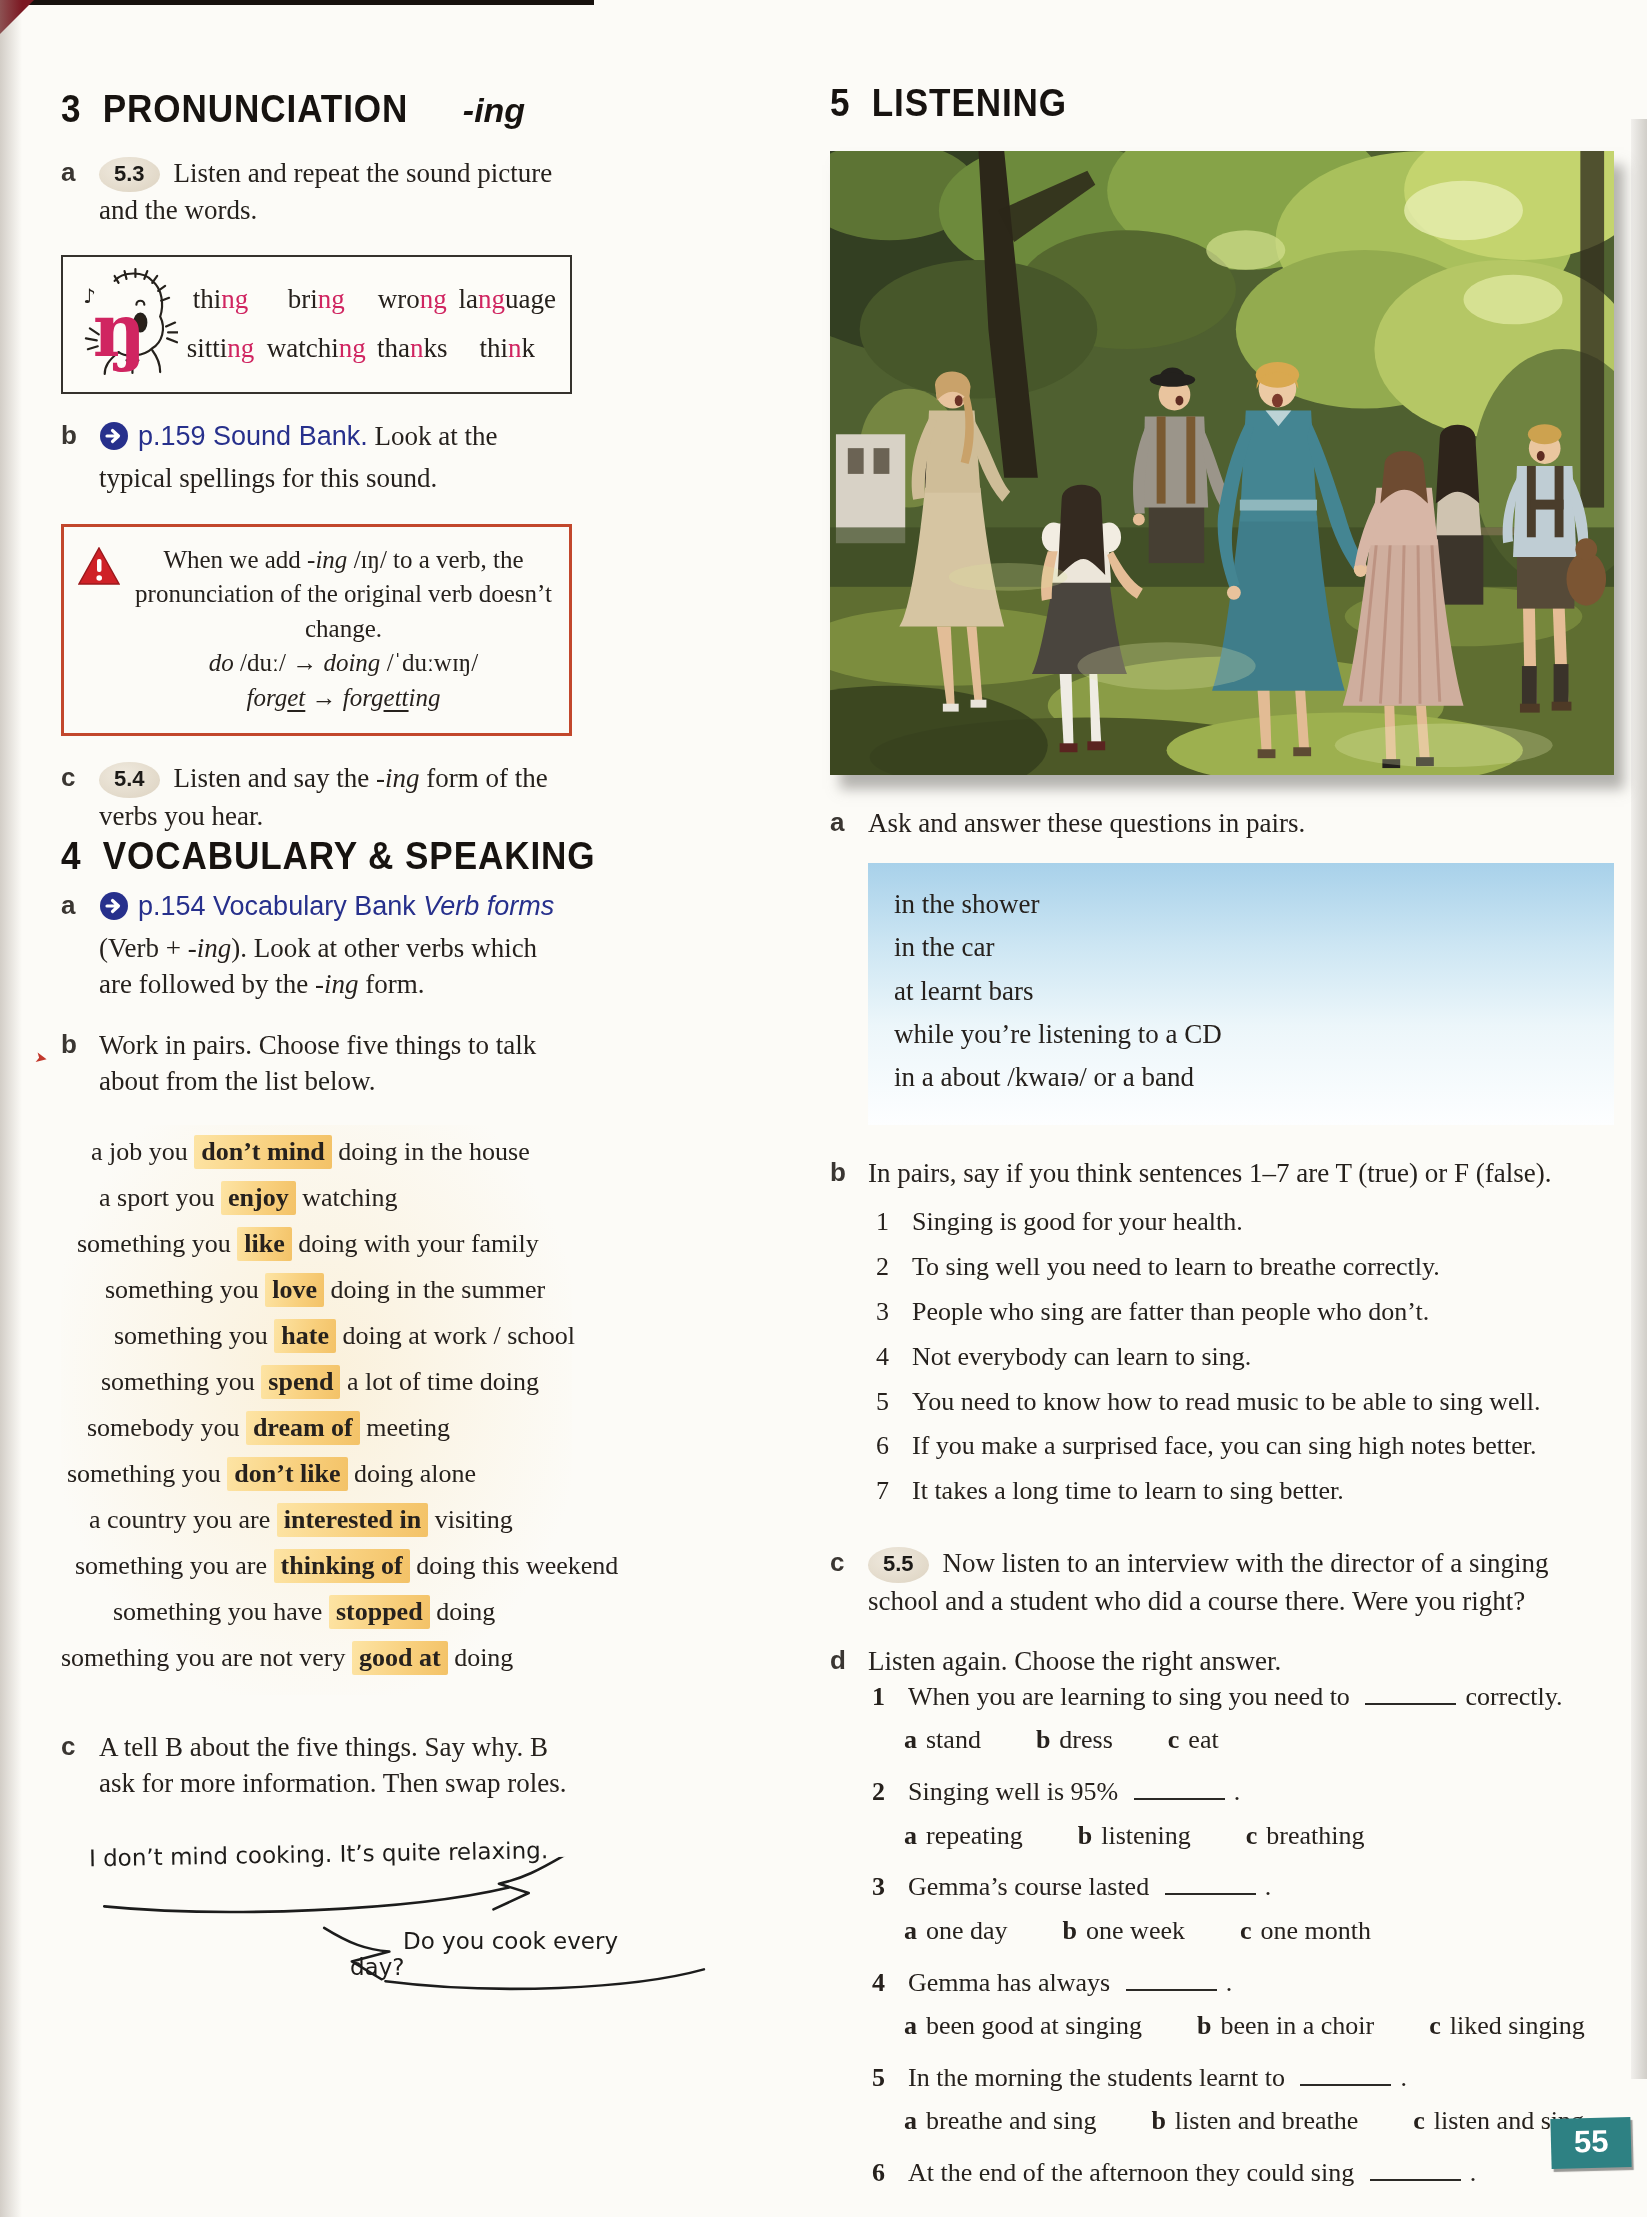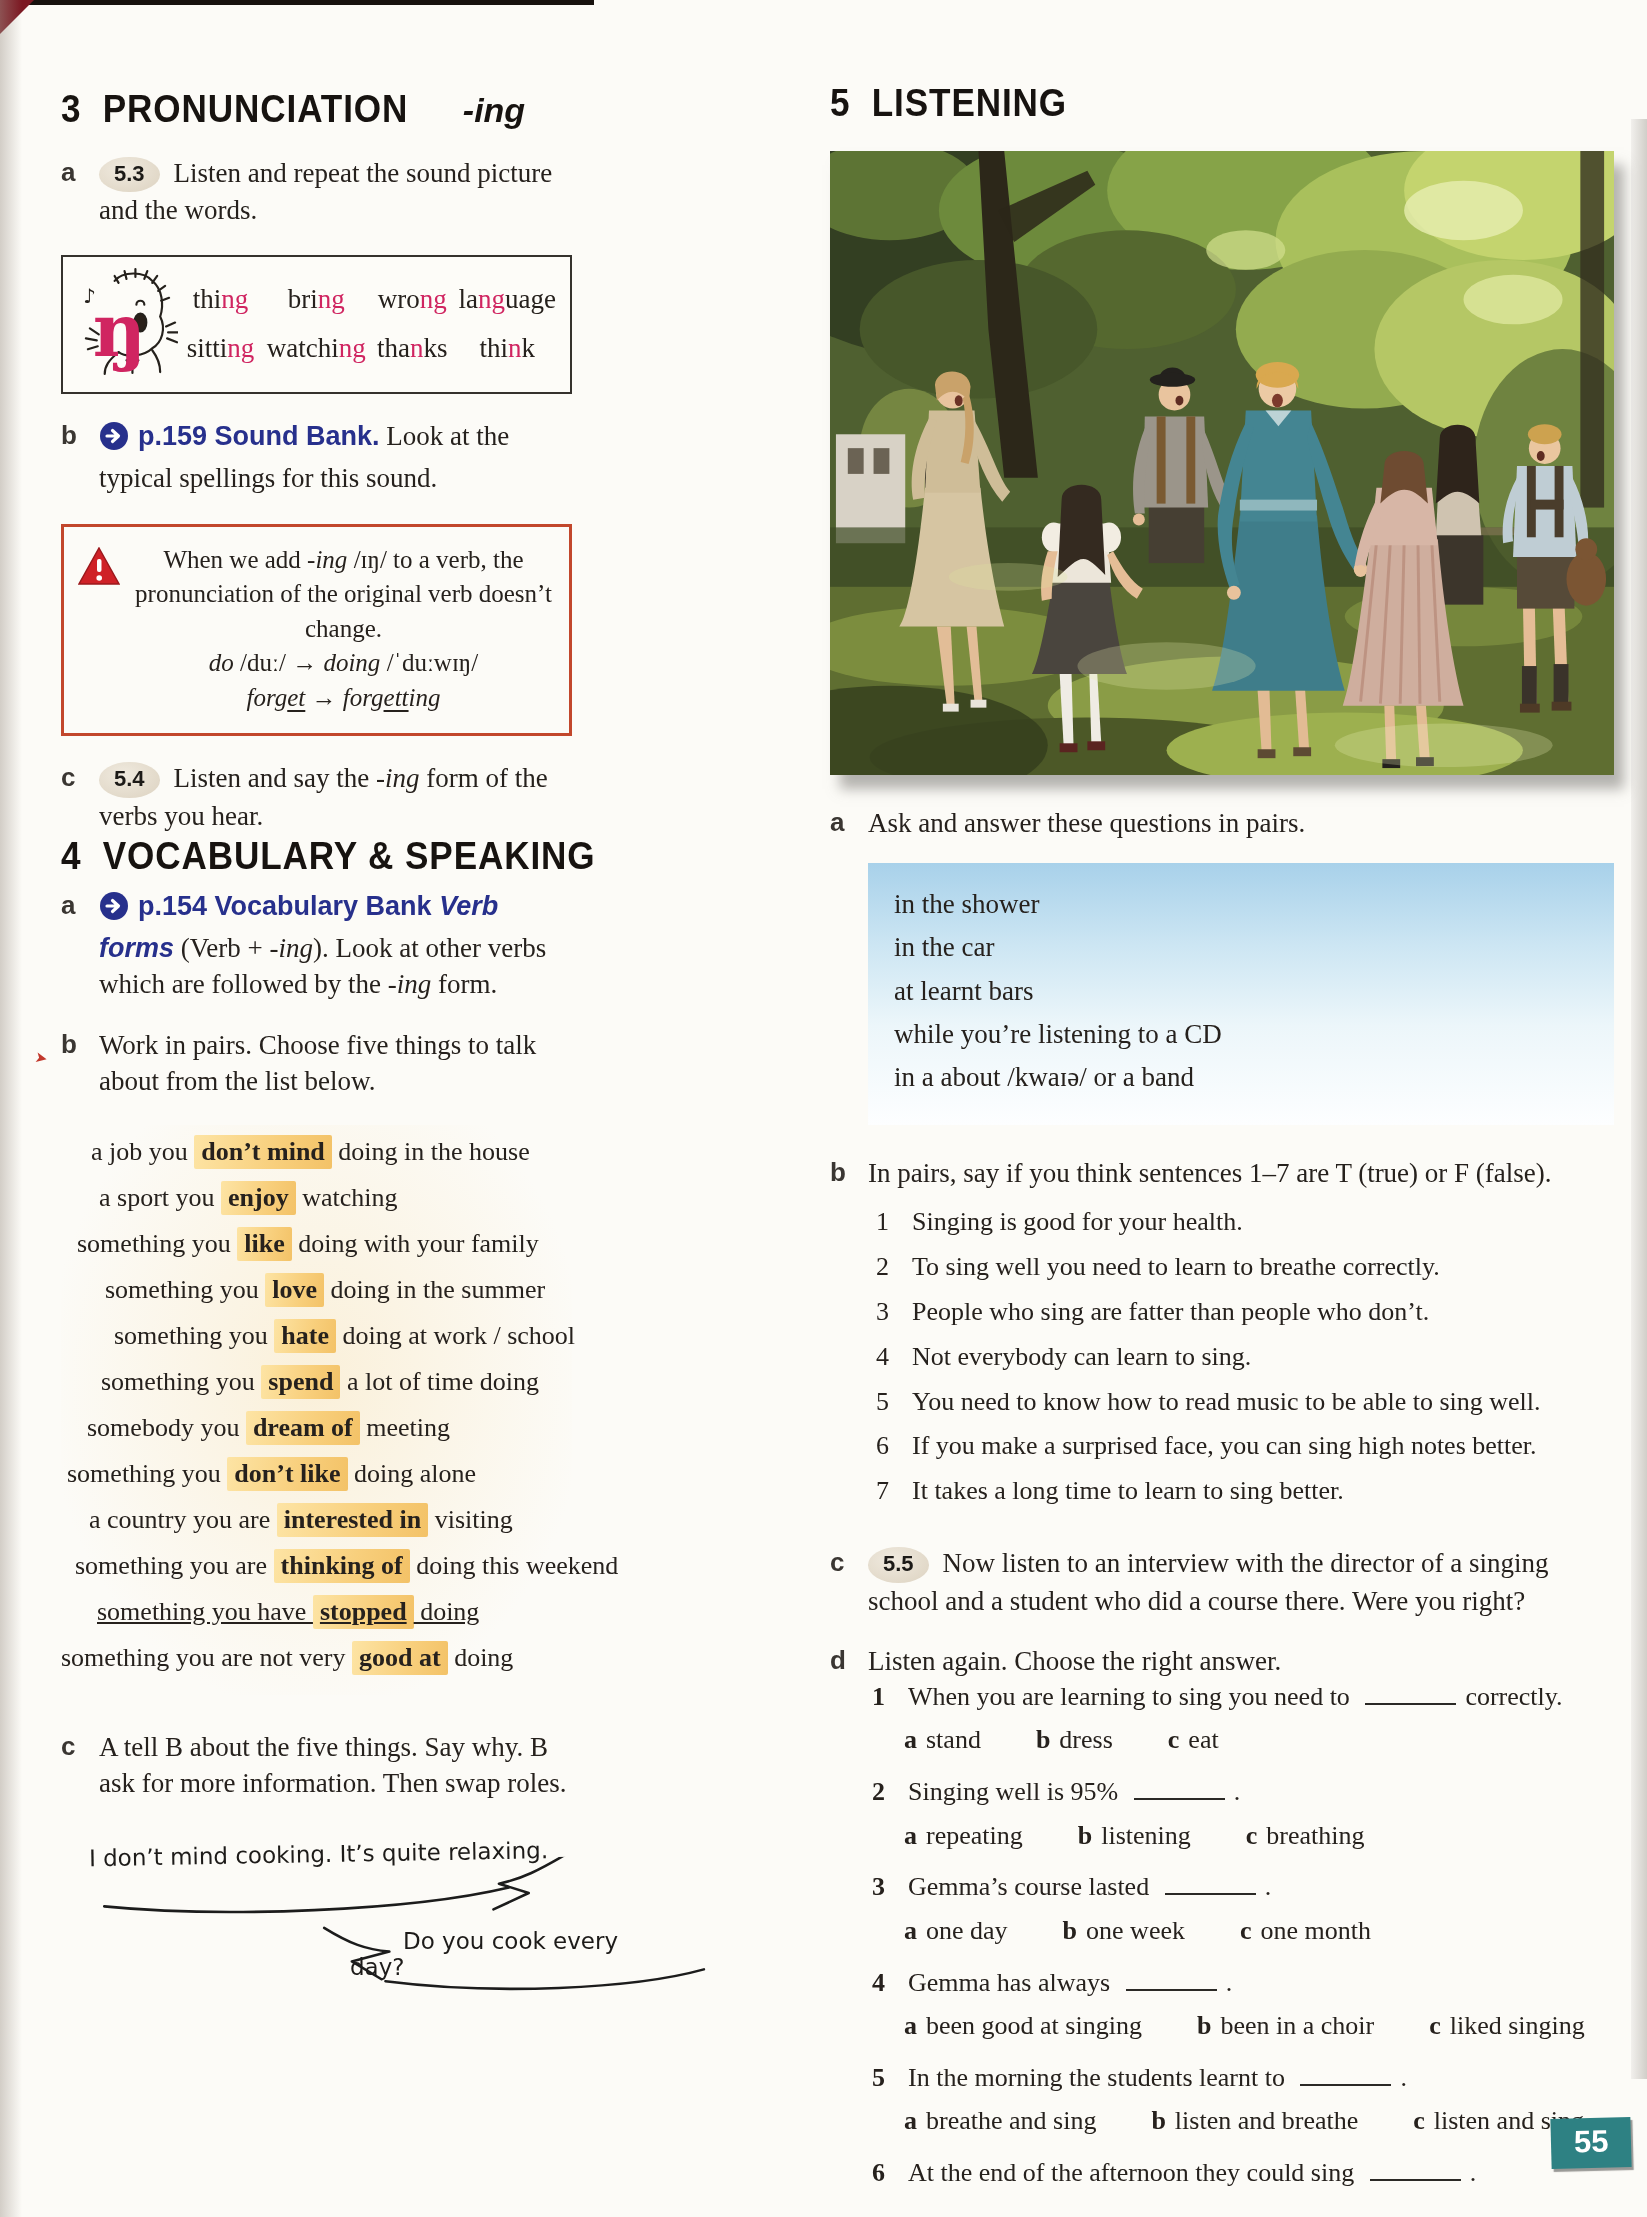--- a/index.html
+++ b/index.html
@@ -25,21 +25,21 @@
   .h-suffix{font-style:italic;font-size:34px;font-weight:700;letter-spacing:0;}
 
   .ex{display:flex;margin-top:24px;}
   .ex-lbl{width:38px;flex-shrink:0;font-family:"Liberation Sans",sans-serif;font-weight:700;
           font-size:26px;color:#3a3632;padding-top:2px;}
   .ex-body{flex:1;font-size:27px;line-height:1.34;}
 
   .audio{display:inline-block;background:radial-gradient(ellipse at 40% 35%,#f0eadf,#dcd2c0);
          border-radius:50%;padding:2px 15px 4px;font-family:"Liberation Sans",sans-serif;
          font-weight:700;font-size:22px;color:#1c1a17;margin-right:14px;vertical-align:1px;}
-  .blue{color:#27308c;font-family:"Liberation Sans",sans-serif;font-weight:700;}
+  .blue{color:#27308c;font-family:"Liberation Sans",sans-serif;font-weight:400;}
   .it{font-style:italic;}
   .blue.it{font-style:italic;}
   .ul{text-decoration:underline;text-underline-offset:4px;}
   .pink{color:#d02561;}
   .arrow-ic{display:inline-block;vertical-align:-6px;margin-right:9px;}
 
   .soundbox{border:2px solid #35322d;margin-top:26px;padding:8px 12px;display:flex;align-items:center;background:#fdfcf8;}
   .sb-words{flex:1;display:grid;grid-template-columns:repeat(4,1fr);row-gap:18px;column-gap:6px;
             font-size:27px;justify-items:center;padding:6px 2px;}
 
@@ -184,21 +184,21 @@
         <div class="vitem" style="margin-left: 30px;"><span>a job you </span><span class="hl">don’t mind</span><span> doing in the house</span></div>
         <div class="vitem" style="margin-left: 38px;"><span>a sport you </span><span class="hl">enjoy</span><span> watching</span></div>
         <div class="vitem" style="margin-left: 16px;"><span>something you </span><span class="hl">like</span><span> doing with your family</span></div>
         <div class="vitem" style="margin-left: 44px;"><span>something you </span><span class="hl">love</span><span> doing in the summer</span></div>
         <div class="vitem" style="margin-left: 53px;"><span>something you </span><span class="hl">hate</span><span> doing at work / school</span></div>
         <div class="vitem" style="margin-left: 40px;"><span>something you </span><span class="hl">spend</span><span> a lot of time doing</span></div>
         <div class="vitem" style="margin-left: 26px;"><span>somebody you </span><span class="hl">dream of</span><span> meeting</span></div>
         <div class="vitem" style="margin-left: 6px;"><span>something you </span><span class="hl">don’t like</span><span> doing alone</span></div>
         <div class="vitem" style="margin-left: 28px;"><span>a country you are </span><span class="hl">interested in</span><span> visiting</span></div>
         <div class="vitem" style="margin-left: 14px;"><span>something you are </span><span class="hl">thinking of</span><span> doing this weekend</span></div>
-        <div class="vitem" style="margin-left: 36px; text-decoration: underline;"><span>something you have </span><span class="hl">stopped</span><span> doing</span></div>
+        <div class="vitem" style="margin-left: 52px;"><span>something you have </span><span class="hl">stopped</span><span> doing</span></div>
         <div class="vitem" style=""><span>something you are not very </span><span class="hl">good at</span><span> doing</span></div>
       </div>
 
     <div class="ex" style="margin-top:34px;">
       <div class="ex-lbl">c</div>
       <div class="ex-body">A tell B about the five things. Say why. B ask for more information. Then swap roles.</div>
     </div>
 
     <div class="bubble bubble1">
       <span>I don’t mind cooking. It’s quite relaxing.</span>

